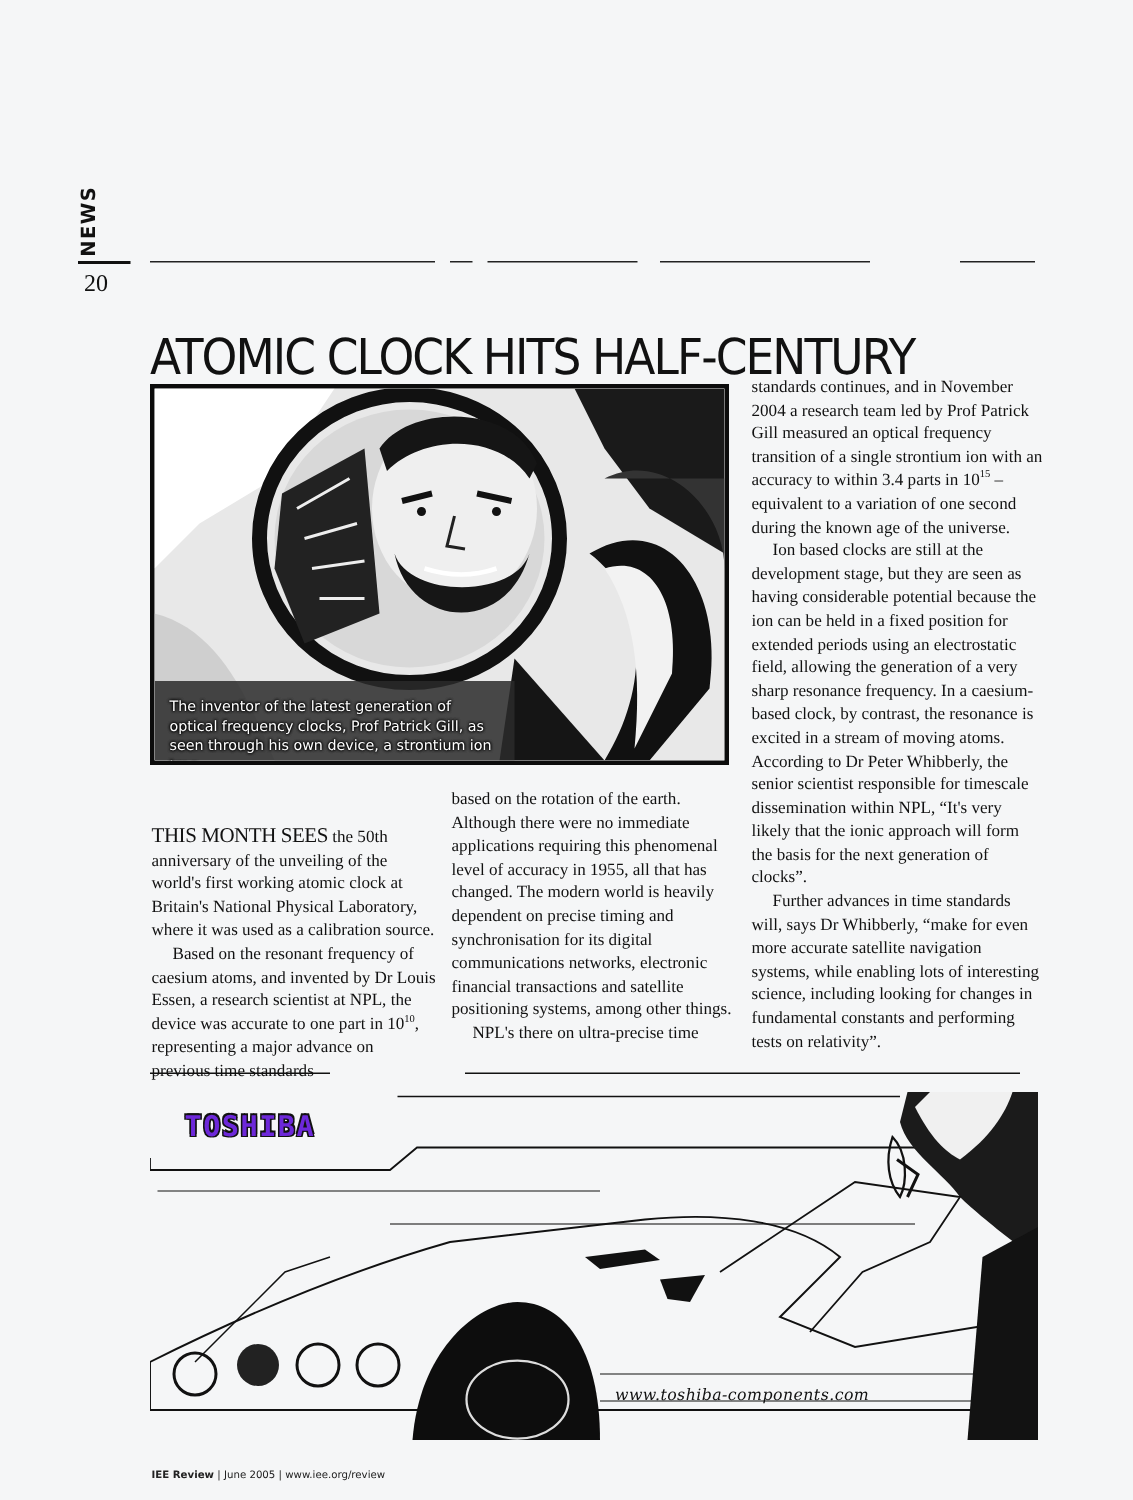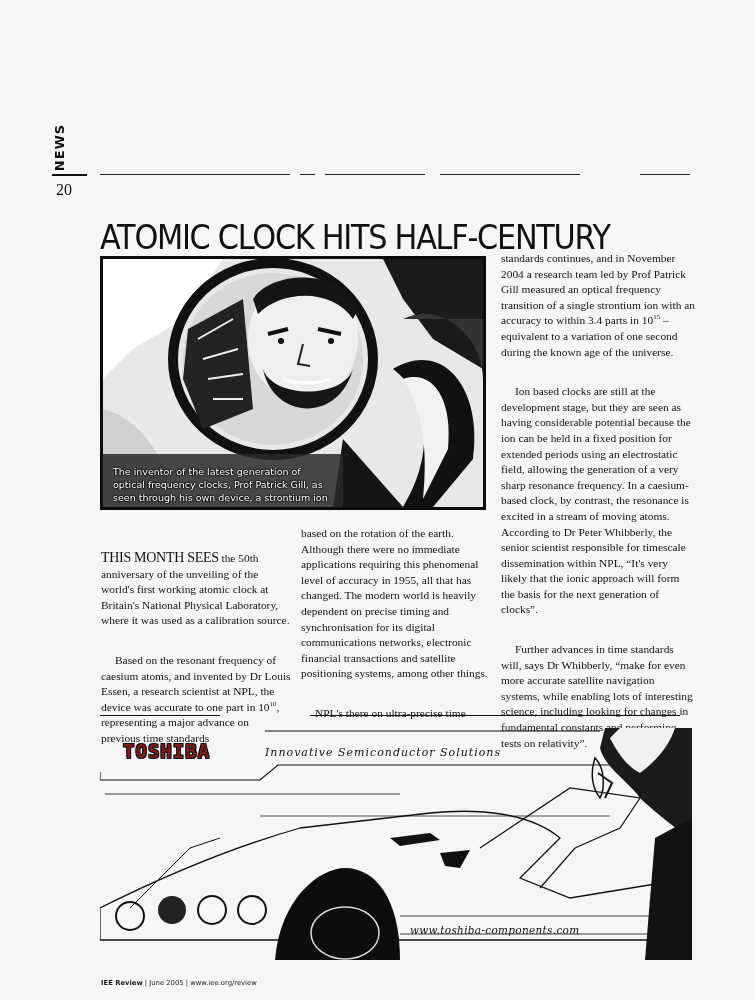--- a/index.html
+++ b/index.html
@@ -27,28 +27,28 @@
   }
   .photo-inner { position:absolute; left:3px; top:3px; right:3px; bottom:3px; background:#eaeaea; overflow:hidden; }
   .photo svg { position:absolute; left:0; top:0; }
   .caption {
     position:absolute; left:10px; top:206px; width:220px;
     font-family:"DejaVu Sans", sans-serif; font-size:9.5px; line-height:13px; color:#fff;
     text-shadow:0 0 2px #000, 0 0 2px #000, 0 0 2px #000;
   }
   .col { position:absolute; font-family:"Liberation Serif", serif; font-size:11.4px; line-height:15.6px; }
   .col p { margin:0; text-align:left; }
-  .col p.indent { text-indent:14px;margin-top:24px; }
+  .col p.indent { text-indent:14px; }
   .lead { font-size:14px; letter-spacing:-0.3px; }
   sup { font-size:7px; line-height:0; }
   .ad-rule { position:absolute; top:715px; height:1px; background:#111; }
   .ad { position:absolute; left:100px; top:728px; width:592px; height:232px; overflow:hidden; }
   .ad-logo {
     position:absolute; left:23px; top:12px; font-family:"DejaVu Sans Mono", monospace; font-weight:bold;
-    font-size:19px; letter-spacing:1px; color:#7f1d1d;
+    font-size:19px; letter-spacing:1px; color:#6d28d9;
     text-shadow:-1px -1px 0 #111, 1px -1px 0 #111, -1px 1px 0 #111, 1px 1px 0 #111;
   }
   .ad-tagline { position:absolute; left:165px; top:18px; font-family:"DejaVu Serif", serif; font-style:italic; font-size:11px; letter-spacing:1px; }
   .ad-sub { position:absolute; left:24px; top:67px; font-family:"DejaVu Serif", serif; font-style:italic; font-size:11px; letter-spacing:0.8px; }
   .ad-url { position:absolute; left:310px; top:196px; font-family:"DejaVu Serif", serif; font-style:italic; font-size:10.5px; letter-spacing:0.3px; }
   .ad svg { position:absolute; left:0; top:0; }
   .footer { position:absolute; left:101px; top:979px; font-family:"DejaVu Sans", sans-serif; font-size:6.8px; color:#222; }
   .footer b { font-weight:bold; }
 </style>
 </head>
@@ -139,19 +139,18 @@
     <path d="M30 180 L90 120 L120 110" stroke="#111" stroke-width="1" fill="none"></path>
 
     <path d="M175 232 C180 170 220 140 245 140 C275 140 300 170 300 232 Z" fill="#0d0d0d"></path>
     <ellipse cx="245" cy="205" rx="34" ry="26" fill="none" stroke="#ddd" stroke-width="1.5"></ellipse>
     <path d="M300 188 L560 188 M300 206 L560 206" stroke="#111" stroke-width="0.8"></path>
 
     <path d="M380 120 L470 60 L540 70 L520 100 L475 120 L440 160" stroke="#111" stroke-width="1.2" fill="none"></path>
     <path d="M555 110 L592 90 L592 232 L545 232 Z" fill="#121212"></path>
   </svg>
   <div class="ad-logo">TOSHIBA</div>
-  <div class="ad-tagline">Innovative Semiconductor Solutions</div>
   <div class="ad-url">www.toshiba-components.com</div>
 </div>
 
 <div class="footer">
   <b>IEE Review</b><span> | June 2005 | </span><span>www.iee.org/review</span>
 </div>
 
 </body></html>

